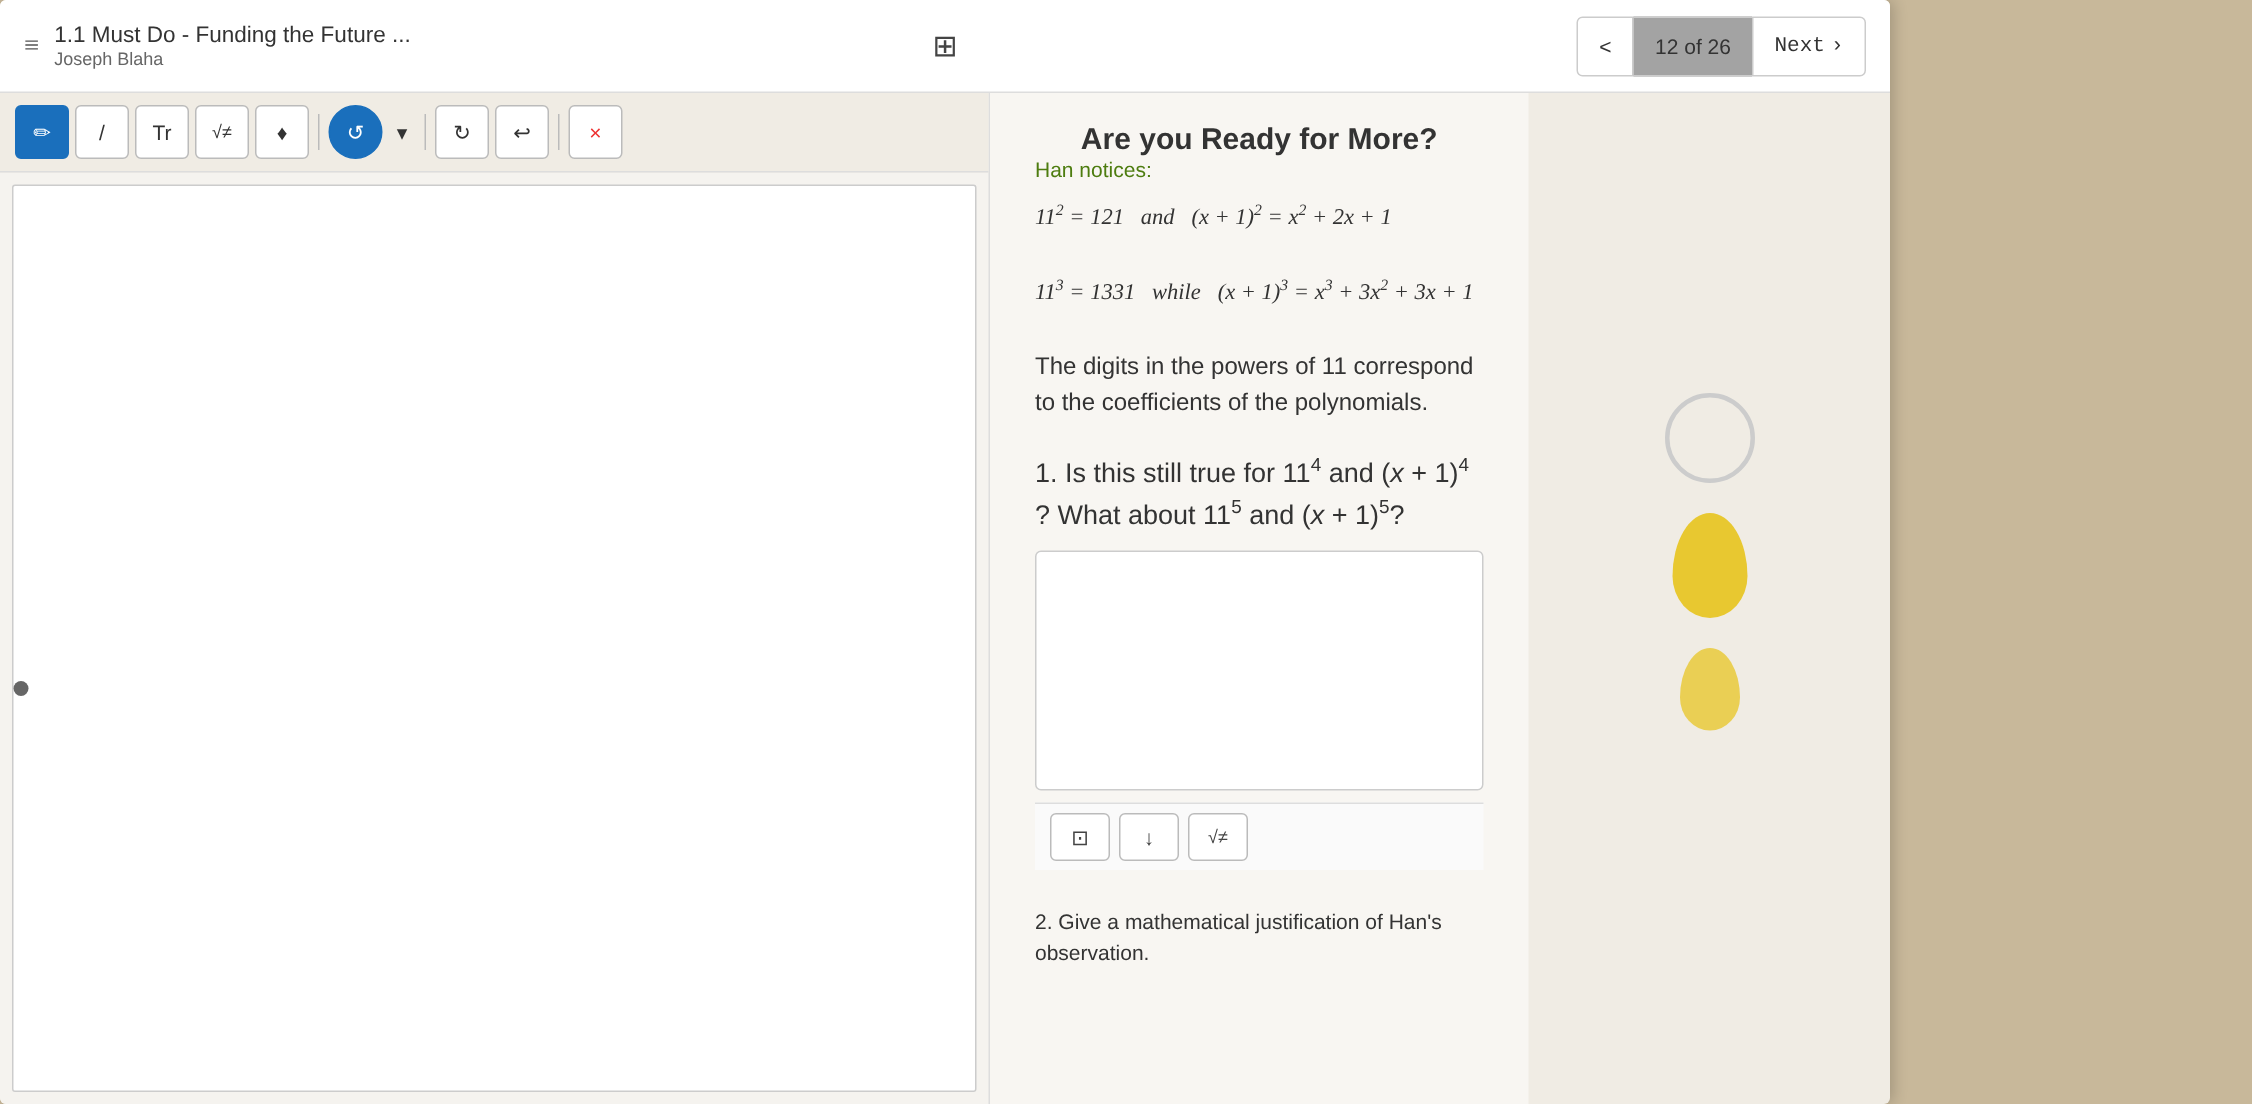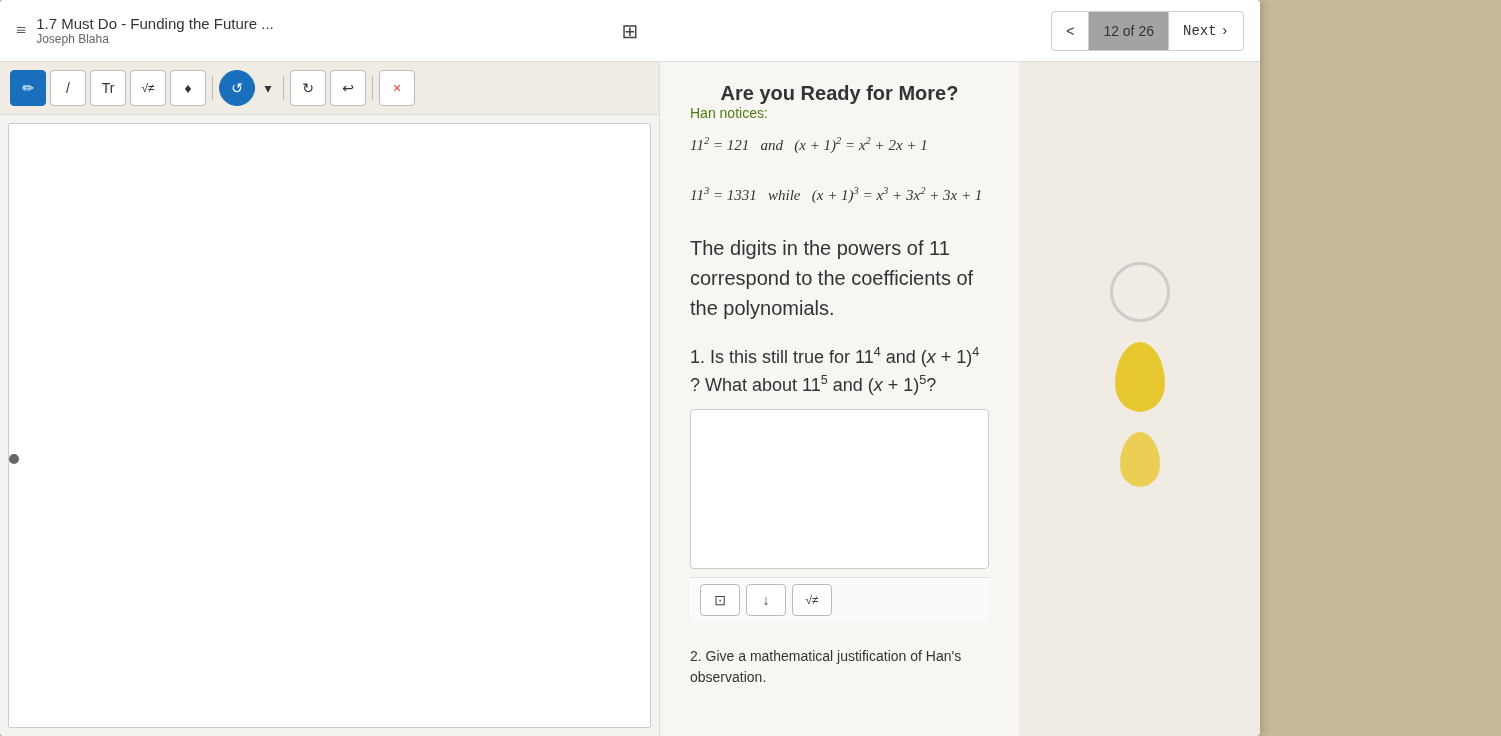--- a/index.html
+++ b/index.html
@@ -212,21 +212,21 @@
       line-height: 1.6;
     }
 
     .math-line {
       margin-bottom: 10px;
       font-style: italic;
     }
 
     .description-text {
       font-family: sans-serif;
-      font-size: 20px;
+      font-size: 16px;
       color: #333;
       margin-bottom: 20px;
       line-height: 1.5;
     }
 
     .question-block {
       margin-bottom: 16px;
     }
 
     .question-text {
@@ -329,21 +329,21 @@
 </head>
 <body>
 
 <div class="main-container">
 
   <div class="header">
     <div class="header-left">
       <div class="header-title-row">
         <span class="header-menu-icon">≡</span>
         <div>
-          <div class="header-title">1.7 Must Do - Funding the Future ...</div>
+          <div class="header-title">1.1 Must Do - Funding the Future ...</div>
           <div class="header-subtitle">Joseph Blaha</div>
         </div>
       </div>
     </div>
     <div class="header-center">
       <span class="grid-icon">⊞</span>
     </div>
     <div class="header-right">
       <button class="nav-btn">&lt;</button>
       <div class="page-counter">12 of 26</div>

